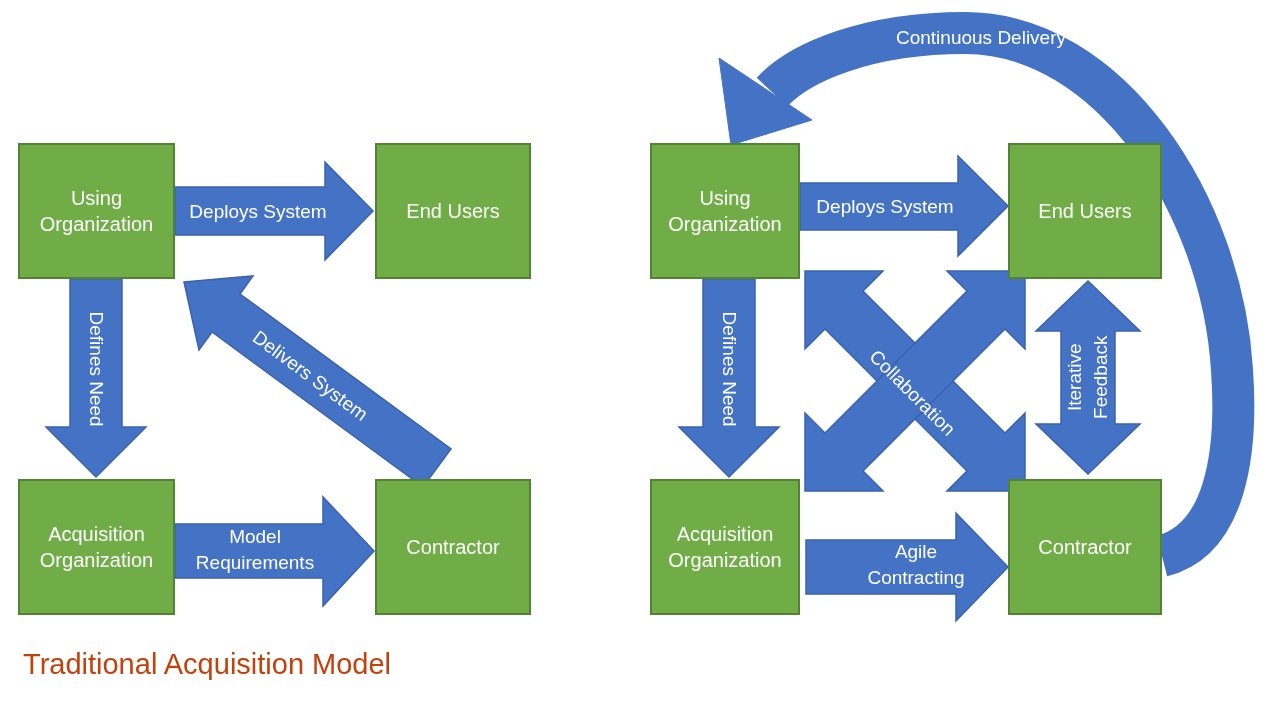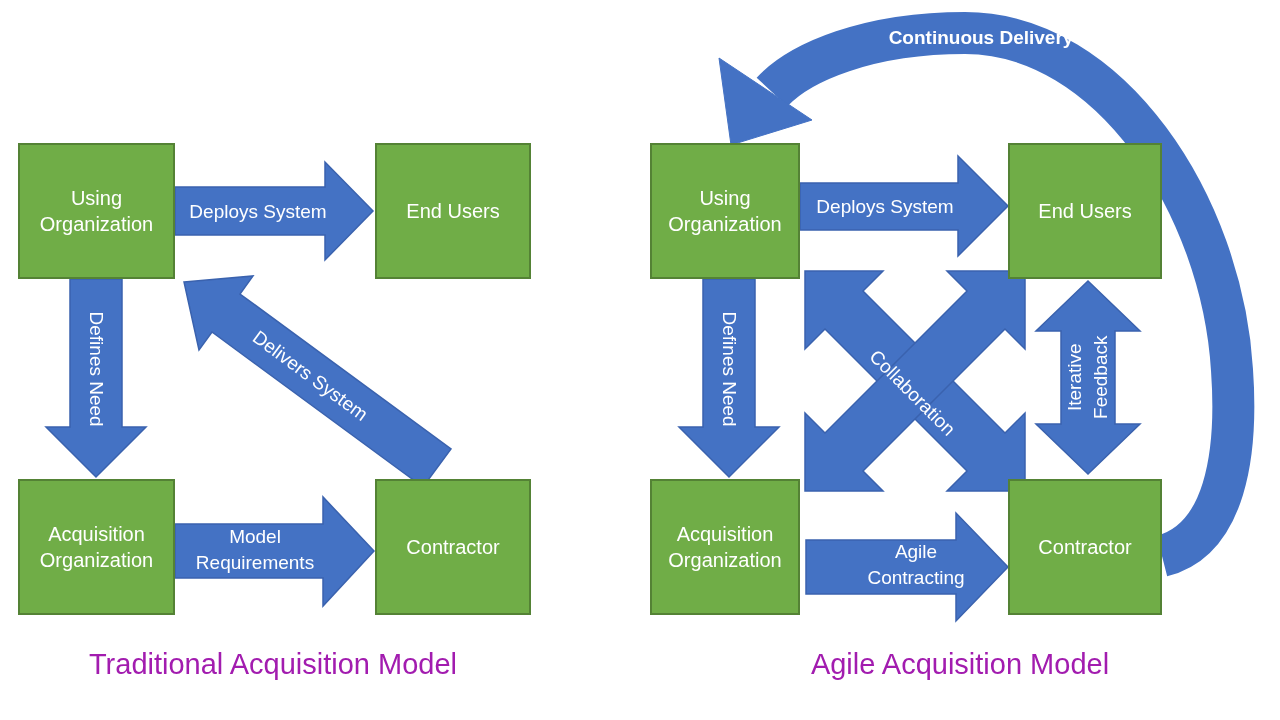--- a/index.html
+++ b/index.html
@@ -22,22 +22,22 @@
   }
   .lbl {
     position:absolute; z-index:3; color:#ffffff;
     font-size:19px; line-height:1.38; text-align:center;
   }
   .rot90  { transform:rotate(90deg); }
   .rotn90 { transform:rotate(-90deg); }
   .rot45  { transform:rotate(45deg); }
   .rot36  { transform:rotate(36.5deg); }
   .title {
-    position:absolute; z-index:3; color:#a21caf;
-    font-size:29px; text-align:center;
+    position:absolute; z-index:3; color:#c2410c;
+    font-size:29px; text-align:left;
   }
 </style>
 </head>
 <body>
 
 <div class="canvas">
 
   <svg class="arrows" width="1280" height="720" viewBox="0 0 1280 720">
 
     <polygon class="arrow" points="175,187 325,187 325,162 373,211 325,260 325,235 175,235"></polygon>
@@ -68,18 +68,17 @@
   <div class="lbl" style="left:188px; top:199px; width:140px;">Deploys System</div>
   <div class="lbl rot90" style="left:21px; top:356px; width:150px;">Defines Need</div>
   <div class="lbl" style="left:190px; top:524px; width:130px;">Model Requirements</div>
   <div class="lbl rot36" style="left:215px; top:363px; width:190px;">Delivers System</div>
 
   <div class="lbl" style="left:815px; top:194px; width:140px;">Deploys System</div>
   <div class="lbl rot90" style="left:654px; top:356px; width:150px;">Defines Need</div>
   <div class="lbl rot45" style="left:827px; top:380px; width:170px;">Collaboration</div>
   <div class="lbl rotn90" style="left:1038px; top:351px; width:100px;">Iterative Feedback</div>
   <div class="lbl" style="left:826px; top:539px; width:110px;margin-left:35px;">Agile Contracting</div>
-  <div class="lbl" style="left:881px; top:25px; width:200px;font-weight:bold;">Continuous Delivery</div>
+  <div class="lbl" style="left:881px; top:25px; width:200px;">Continuous Delivery</div>
 
   <div class="title" style="left:23px; top:648px; width:500px;">Traditional Acquisition Model</div>
-  <div class="title" style="left:710px; top:648px; width:500px;">Agile Acquisition Model</div>
 
 </div>
 
 </body></html>

